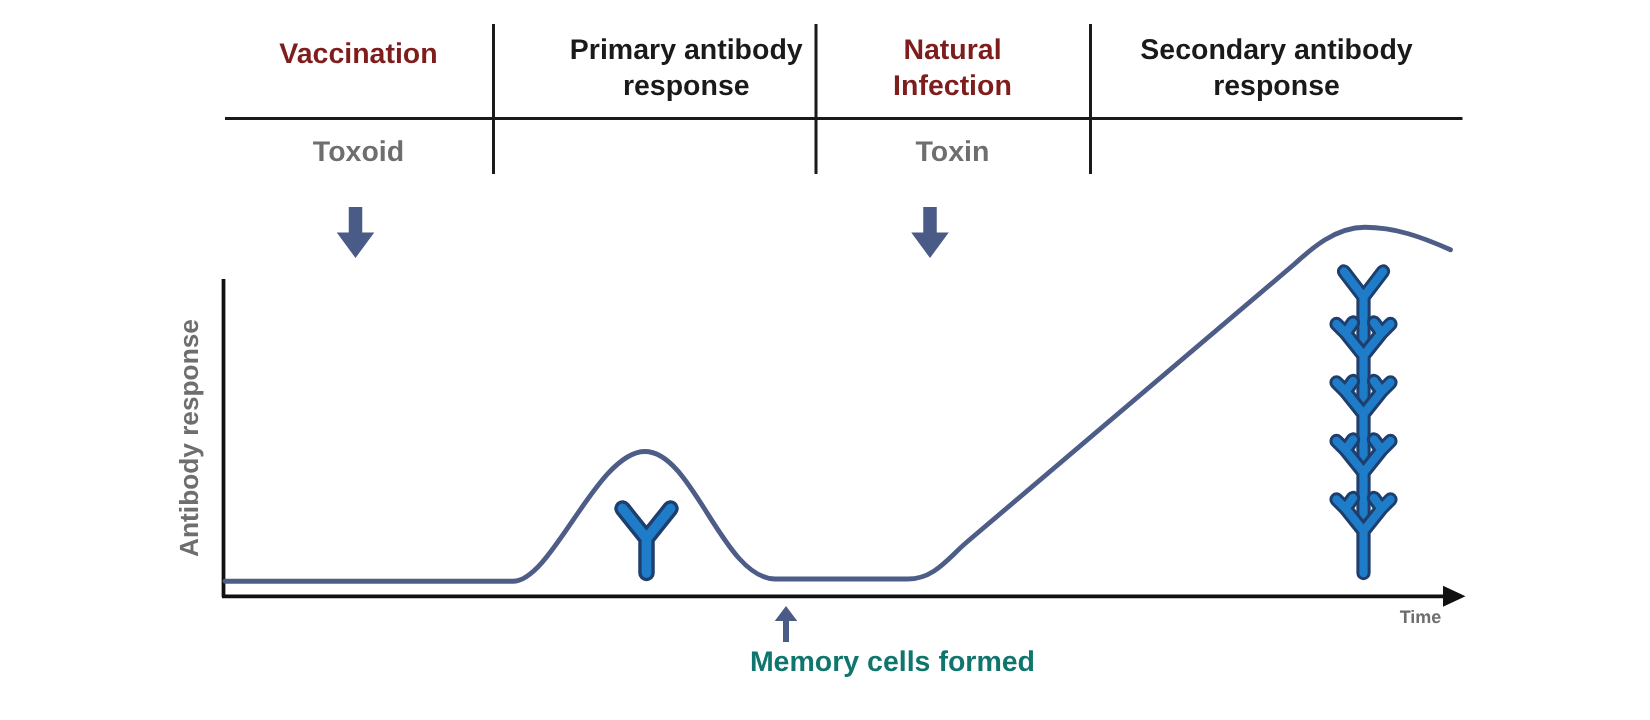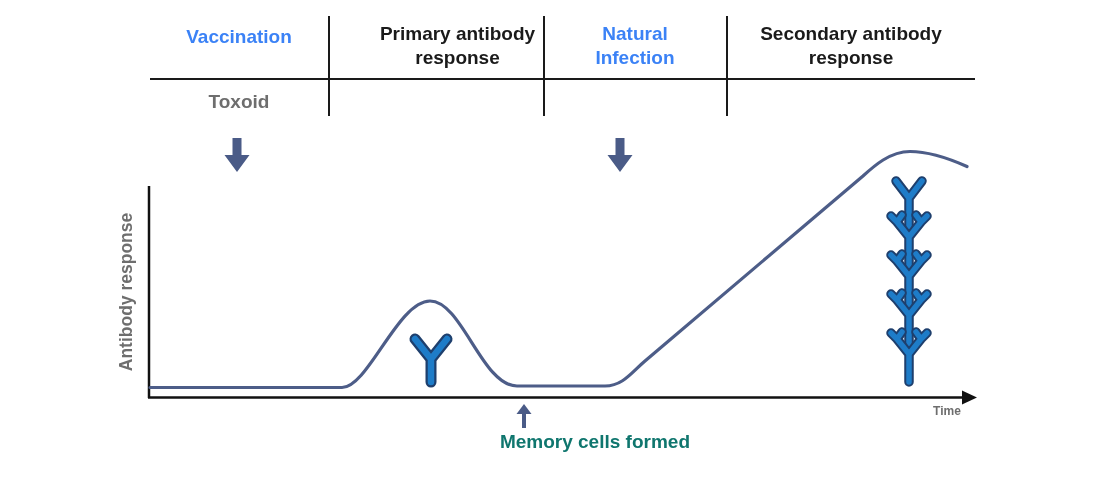--- a/index.html
+++ b/index.html
@@ -13,21 +13,21 @@
     -webkit-font-smoothing:antialiased;
   }
   .lbl{
     position:absolute;
     text-align:center;
     white-space:pre-line;
     color:#1a1a1a;
   }
   .hdr-title{font-size:19px;line-height:24px;}
   .hdr-sub{font-size:19px;line-height:22px;}
-  .red{color:#3b82f6;}
+  .red{color:#7f1d1d;}
   .gray{color:#6e6e6e;}
   .line{position:absolute;background:#1a1a1a;}
   .ylabel{
     position:absolute;
     left:17px;top:281px;width:220px;height:22px;
     text-align:center;font-size:17.5px;color:#6e6e6e;
     transform:rotate(-90deg);
   }
   .time-lbl{
     position:absolute;left:907px;top:404px;width:80px;
@@ -51,20 +51,21 @@
 
   <div class="lbl hdr-title red" style="left:150px;top:25px;width:178px;">Vaccination</div>
   <div class="lbl hdr-title" style="left:330px;top:22px;width:255px;">Primary antibody
 response</div>
   <div class="lbl hdr-title red" style="left:545px;top:22px;width:180px;">Natural
 Infection</div>
   <div class="lbl hdr-title" style="left:728px;top:22px;width:246px;text-align:center;">Secondary antibody
 response</div>
 
   <div class="lbl hdr-sub gray" style="left:150px;top:91px;width:178px;">Toxoid</div>
+  <div class="lbl hdr-sub gray" style="left:545px;top:91px;width:180px;">Toxin</div>
 
   <div class="ylabel">Antibody response</div>
   <div class="time-lbl">Time</div>
   <div class="memory-lbl">Memory cells formed</div>
 
   <svg class="overlay" width="1100" height="480" viewBox="0 0 1100 480">
 
     <path fill="#4a5b87" d="M232.5,138 h9 v17 h8 l-12.5,17 l-12.5,-17 h8 z"></path>
     <path fill="#4a5b87" d="M615.5,138 h9 v17 h8 l-12.5,17 l-12.5,-17 h8 z"></path>
 

